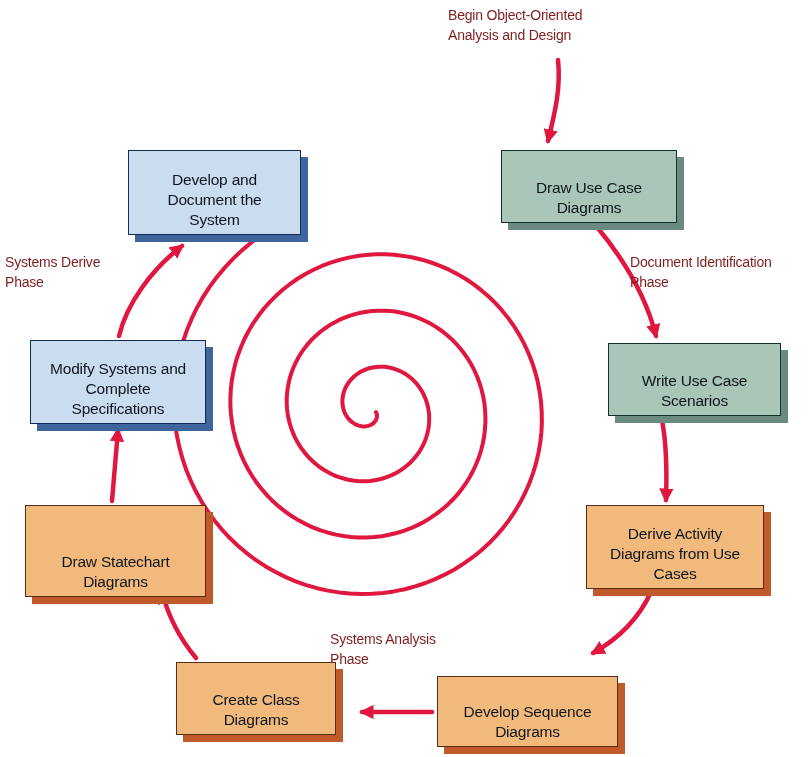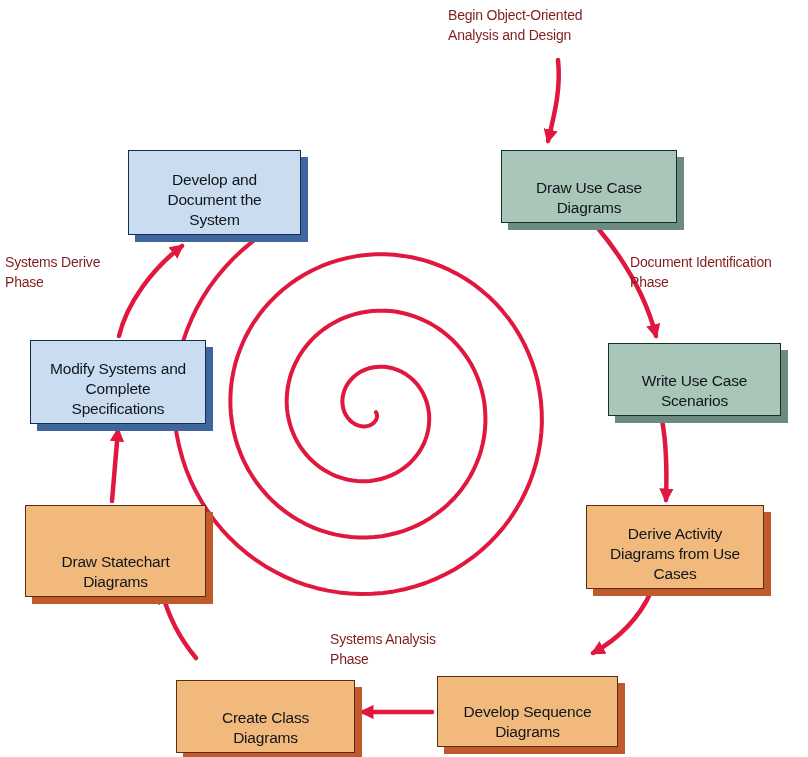--- a/index.html
+++ b/index.html
@@ -27,21 +27,21 @@
     color:var(--text,#10151c);
   }
   .teal{background:var(--teal-fill,#a9c6b9);border-color:var(--teal-border,#13312b);box-shadow:7px 7px 0 var(--teal-shadow,#6b8a82);margin-left:28px;}
   .blue{background:var(--blue-fill,#c9dcf0);border-color:var(--blue-border,#142c55);box-shadow:7px 7px 0 var(--blue-shadow,#3e659c);}
   .orange{background:var(--orange-fill,#f1b97c);border-color:var(--orange-border,#5a2d12);box-shadow:7px 7px 0 var(--orange-shadow,#c05a2a);}
 
   .b1{left:473px;top:150px;width:176px;height:73px;}
   .b2{left:580px;top:343px;width:173px;height:73px;}
   .b3{left:586px;top:505px;width:178px;height:84px;}
   .b4{left:437px;top:660px;width:181px;height:71px;margin-top:16px;}
-  .b5{left:176px;top:680px;width:179px;height:73px;}
+  .b5{left:176px;top:662px;width:160px;height:73px;}
   .b6{left:25px;top:505px;width:181px;height:92px;}
   .b7{left:30px;top:340px;width:176px;height:84px;}
   .b8{left:128px;top:150px;width:173px;height:85px;}
 
   .label{
     position:absolute;
     text-align:left;
     font-size:14px;line-height:1.4;letter-spacing:-0.2px;
     white-space:pre-line;
     color:#7f1d1d;

